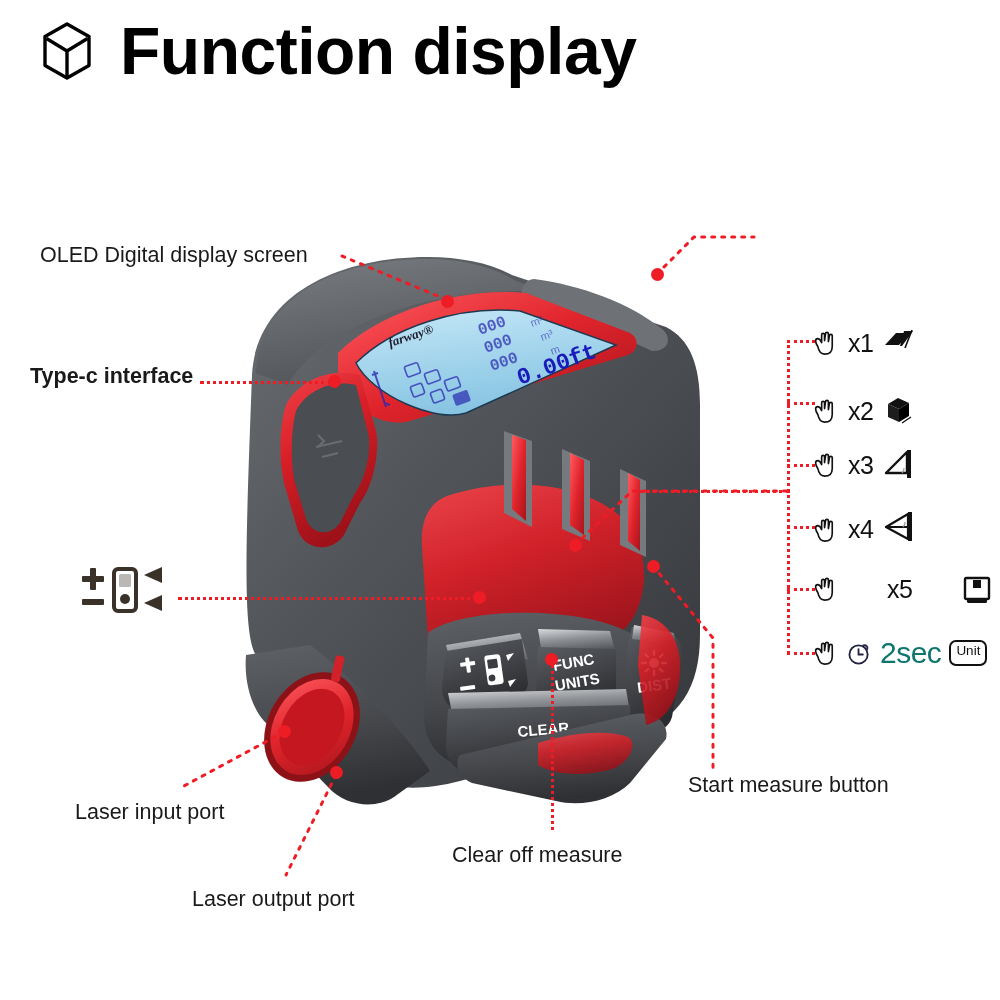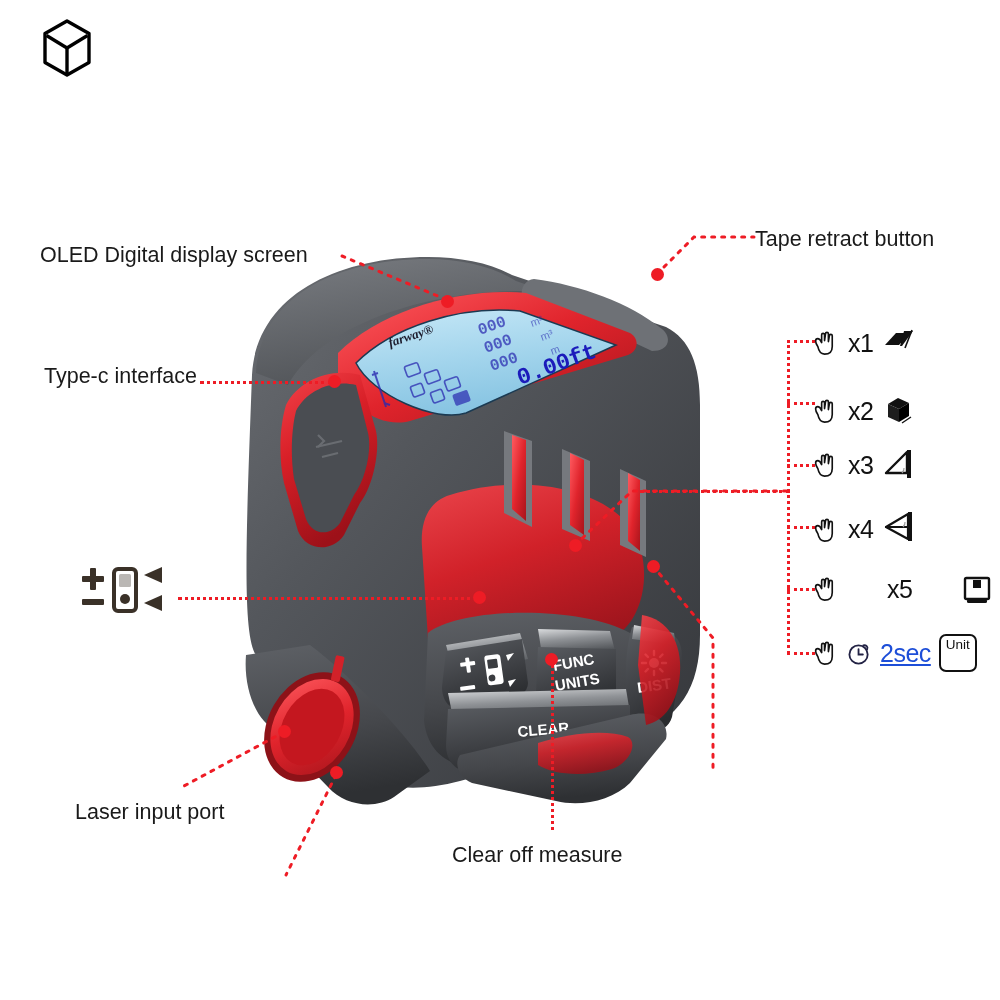--- a/index.html
+++ b/index.html
@@ -76,50 +76,51 @@
     position: absolute;
     left: 0;
     display: flex; align-items: center; gap: 9px;
     height: 34px;
   }
   .legend-count {
     font-size: 25px; color: #111; font-weight: 400;
     letter-spacing: -0.5px;
   }
   .legend-sec {
-    font-size: 25px; color: #1d4ed8; letter-spacing: -0.5px; text-decoration: underline;
+    font-size: 30px; color: #0f766e; letter-spacing: -0.5px;
   }
   .hand-icon { width: 27px; height: 27px; flex:none; display:block; }
   .mode-icon { width: 34px; height: 34px; flex:none; display:block; }
   .clock-icon { width: 25px; height: 25px; flex:none; display:block; }
   .unit-box {
     border: 2.2px solid #111;
     border-radius: 7px;
     font-size: 13.5px;
-    padding: 2px 5px 18px 5px;
+    padding: 2px 5px 6px 5px;
     color: #111;
     line-height: 1;
     font-weight: 500;
   }
 
   
   .ref-icon { position:absolute; width:92px; height:54px; display:block; }
 </style>
 </head>
 <body>
 
 <div id="page">
 
   <div class="header">
     <svg class="header-icon" viewBox="0 0 54 60">
       <path d="M27 3 L49 15.5 L49 44.5 L27 57 L5 44.5 L5 15.5 Z" fill="none" stroke="#000" stroke-width="3.4" stroke-linejoin="round"></path>
       <path d="M27 30 L27 55" fill="none" stroke="#000" stroke-width="3.4"></path>
       <path d="M27 30 L6.5 17.5" fill="none" stroke="#000" stroke-width="3.4"></path>
       <path d="M27 30 L47.5 17.5" fill="none" stroke="#000" stroke-width="3.4"></path>
     </svg>
+    <div class="header-title">Function display</div>
   </div>
 
   <div class="device-stage">
     <svg class="device-svg" viewBox="0 0 580 590">
       <defs>
         <linearGradient id="bodyG" x1="0" y1="0" x2="1" y2="1">
           <stop offset="0%" stop-color="#6a6d72"></stop>
           <stop offset="35%" stop-color="#54575c"></stop>
           <stop offset="100%" stop-color="#34363a"></stop>
         </linearGradient>
@@ -348,24 +349,25 @@
       <rect x="4" y="36" width="22" height="6" rx="1"></rect>
     </g>
     <rect x="36" y="6" width="22" height="42" rx="4" fill="none" stroke="#3a3128" stroke-width="4"></rect>
     <rect x="41" y="11" width="12" height="13" rx="1.5" fill="#3a3128" opacity="0.35"></rect>
     <circle cx="47" cy="36" r="5" fill="#3a3128"></circle>
     <path d="M84 4 L 66 12 L 84 20 Z" fill="#3a3128"></path>
     <path d="M84 32 L 66 40 L 84 48 Z" fill="#3a3128"></path>
   </svg>
 
   <div class="callout" style="left:40px; top:243px;">OLED Digital display screen</div>
-  <div class="callout" style="left:755px; top:227px;">Tape retract button</div>
-  <div class="callout" style="left:44px; top:364px;">Type-c interface</div>
+  <div class="callout" style="left:30px; top:364px;font-weight:bold;">Type-c interface</div>
+  <div class="callout" style="left:688px; top:773px;">Start measure button</div>
   <div class="callout" style="left:452px; top:843px;">Clear off measure</div>
   <div class="callout" style="left:75px; top:800px;text-align:center;">Laser input port</div>
+  <div class="callout" style="left:192px; top:887px;">Laser output port</div>
 
   <svg style="position:absolute; left:340px; top:250px; width:130px; height:60px;">
     <line x1="2" y1="6" x2="112" y2="52" stroke="#ee1c25" stroke-width="3" stroke-dasharray="3 7" stroke-linecap="round"></line>
   </svg>
   <div class="dot-marker" style="left:441px; top:295px;"></div>
 
   <svg style="position:absolute; left:648px; top:228px; width:110px; height:55px;">
     <polyline points="9,46 46,9 106,9" fill="none" stroke="#ee1c25" stroke-width="3" stroke-dasharray="3 7" stroke-linecap="round"></polyline>
   </svg>
   <div class="dot-marker" style="left:651px; top:268px;"></div>

